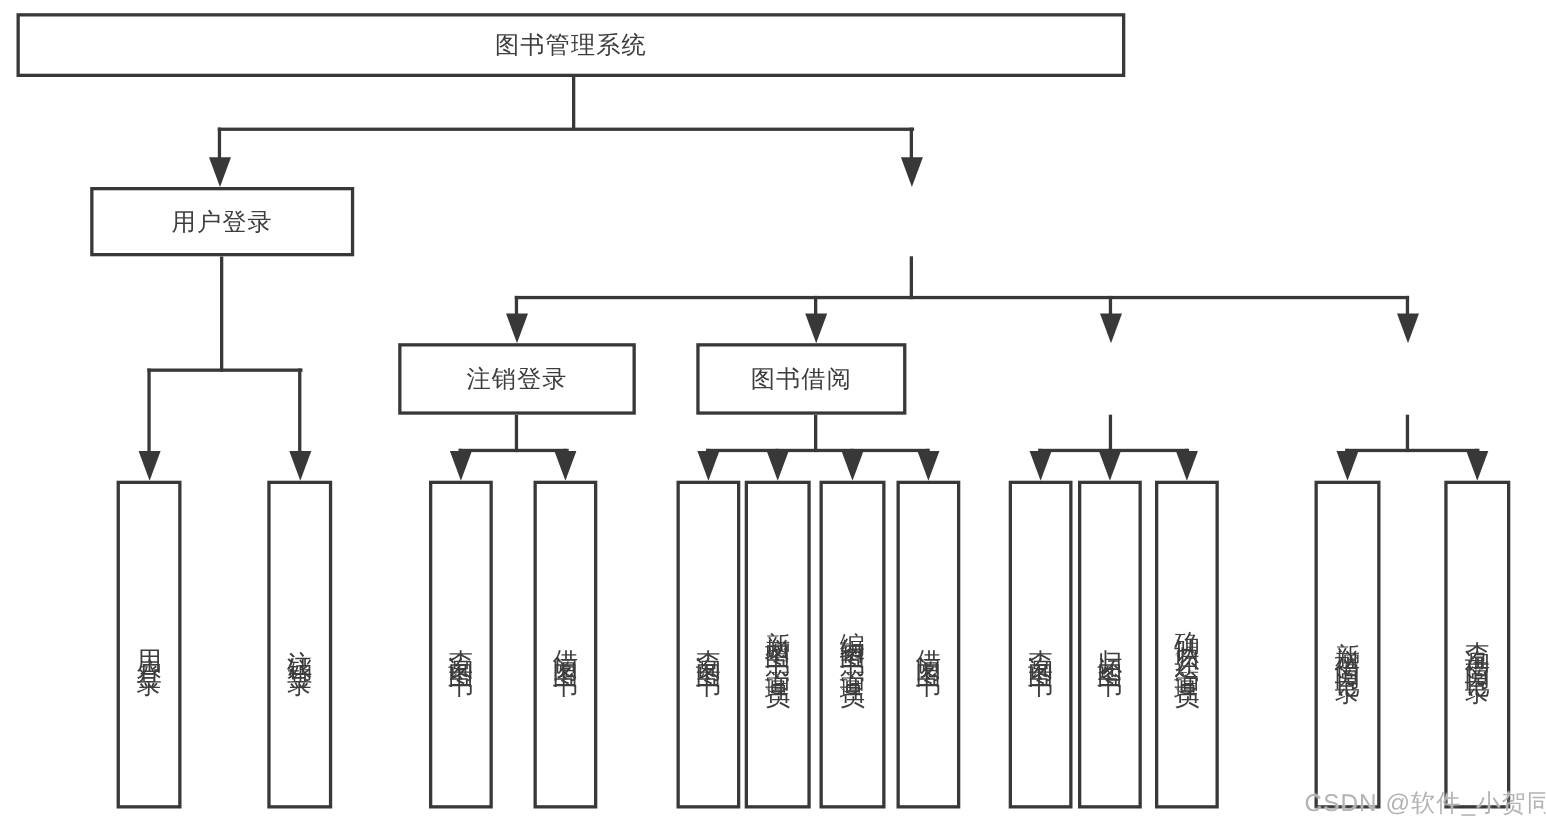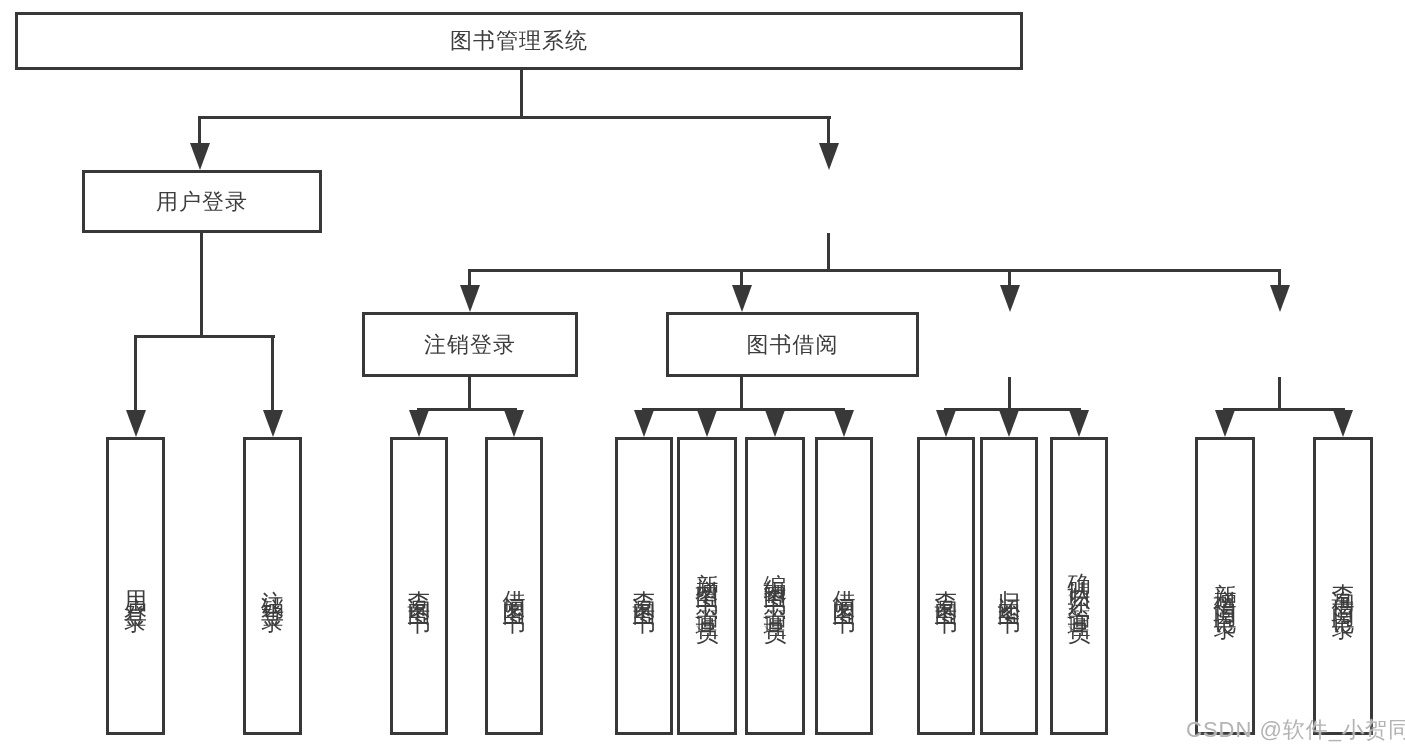--- a/index.html
+++ b/index.html
@@ -28,21 +28,21 @@
     font-size:23px;
     letter-spacing:7px;
     line-height:1;
     color:#3d3d3d;
   }
   
   #root          {left:15px;  top:12px;  width:1008px; height:58px;text-align:right;}
   #user-login    {left:82px;  top:170px; width:240px;  height:63px;}
   #book-mgmt     {left:712px; top:170px; width:233px;  height:63px;}
   #new-book-rec  {left:362px; top:312px; width:216px;  height:65px;}
-  #book-borrow   {left:633px; top:312px; width:253px;  height:65px;margin-left:33px;}
+  #book-borrow   {left:633px; top:312px; width:191px;  height:65px;}
   #current-borrow{left:902px; top:312px; width:215px;  height:65px;}
   #borrow-record {left:1172px;top:312px; width:215px;  height:65px;}
   .leaf{top:437px;height:298px;}
   #leaf-user-login{left:106px;width:59px;}
   #leaf-logout    {left:243px;width:59px;}
   #leaf-nbr-query {left:390px;width:58px;}
   #leaf-nbr-borrow{left:485px;width:58px;}
   #leaf-bb-query  {left:615px;width:58px;}
   #leaf-bb-add    {left:677px;width:60px;}
   #leaf-bb-edit   {left:745px;width:60px;}

